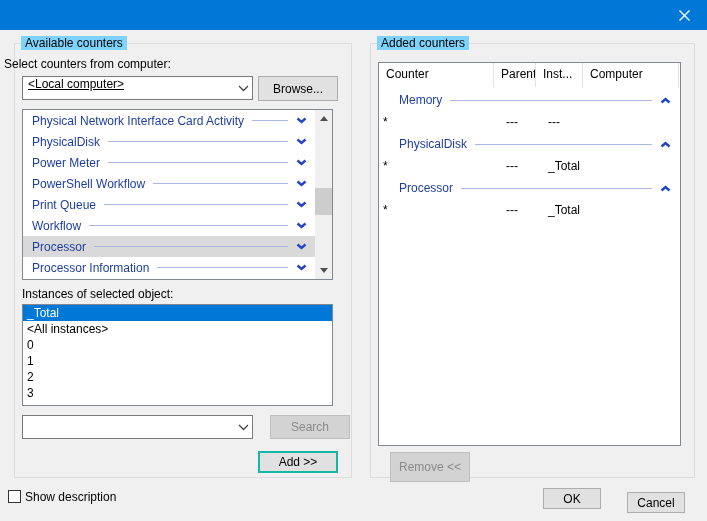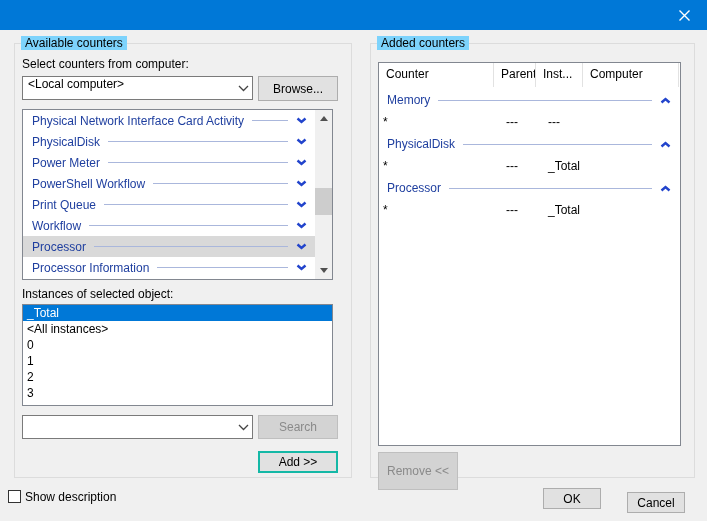--- a/index.html
+++ b/index.html
@@ -13,27 +13,27 @@
 
   
   .groupbox { position:absolute; border:1px solid #dcdcdc; }
   .gb-left  { left:14px;  top:43px; width:338px; height:435px; }
   .gb-right { left:370px; top:43px; width:325px; height:435px; }
   .gb-label { position:absolute; top:-8px; left:6px; background:#7dd3fc; padding:0 4px; white-space:nowrap; }
 
   .lbl { position:absolute; white-space:nowrap; }
 
   
-  .combo { position:absolute; background:#fff; border:1px solid #7a7a7a; display:flex; align-items:center; }
+  .combo { position:absolute; background:#fff; border:1px solid #7a7a7a; display:flex; align-items:center;text-decoration:underline; }
   .combo-text { flex:1; padding-left:5px; white-space:nowrap; overflow:hidden; border:0; outline:none; background:transparent; font:12px "Liberation Sans", sans-serif; height:100%; }
   .combo-chev { width:18px; display:flex; align-items:center; justify-content:center; color:#444; }
 
   
   .btn { position:absolute; background:#e1e1e1; border:1px solid #adadad; font:12px "Liberation Sans", sans-serif; color:#000; text-align:center; padding:0; cursor:pointer; }
-  .btn-disabled { background:#d3d3d3; border-color:#bfbfbf; color:#8a8a8a; }
+  .btn-disabled { background:#d3d3d3; border-color:#bfbfbf; color:#8a8a8a;margin-left:12px; }
   .btn-default { border:2px solid #14b8a6; }
 
   
   .list { position:absolute; background:#fff; border:1px solid #828790; }
   .counters-list { left:22px; top:109px; width:311px; height:171px; }
   .crow { height:21px; margin-right:17px; display:flex; align-items:center; padding-left:9px; padding-right:8px; cursor:default; }
   .crow.sel { background:#d9d9d9; }
   .cname { color:#1f3f9f; white-space:nowrap;text-align:center; }
   .rule { flex:1; height:1px; background:#aab7dc; margin:0 8px; min-width:6px; }
   .chev { display:flex; align-items:center; color:#2244cc; }
@@ -49,21 +49,21 @@
   
   .instances-list { left:22px; top:304px; width:311px; height:102px; }
   .irow { height:16px; line-height:16px; padding-left:4px; white-space:nowrap; cursor:default; }
   .irow.sel { background:#0078d7; color:#fff; }
 
   
   .table { position:absolute; left:378px; top:62px; width:303px; height:384px; background:#fff; border:1px solid #828790; }
   .thead, .trow { display:grid; grid-template-columns:115px 42px 47px 96px 1fr; }
   .thead { height:24px; line-height:23px; }
   .th { border-right:1px solid #e2e2e2; padding-left:7px; white-space:nowrap; overflow:hidden; cursor:default; }
-  .tgroup { height:22px; display:flex; align-items:center; padding-left:8px; padding-right:9px; margin-top:0; }
+  .tgroup { height:22px; display:flex; align-items:center; padding-left:20px; padding-right:9px; margin-top:0; }
   .gname { color:#1f3f9f; white-space:nowrap; }
   .trow { height:22px; line-height:22px; }
   .td { padding-left:4px; white-space:nowrap; }
   .td.p { padding-left:12px; }
 
   
   .checkbox { position:absolute; left:8px; top:490px; width:13px; height:13px; background:#fff; border:1px solid #333; cursor:pointer; }
 
   svg { display:block; }
 </style>
@@ -79,21 +79,21 @@
             <path d="M1.5 1.5 L11.5 11.5 M11.5 1.5 L1.5 11.5" stroke="#fff" stroke-width="1.4" fill="none"></path>
           </svg>
       </span>
     </div>
   </div>
 
   <div class="groupbox gb-left">
     <span class="gb-label">Available counters</span>
   </div>
 
-  <span class="lbl" style="left:22px; top:57px;">Select counters from computer:</span>
+  <span class="lbl" style="left:4px; top:57px;">Select counters from computer:</span>
 
   <div class="combo" style="left:22px; top:76px; width:231px; height:24px;">
     <span class="combo-text">&lt;Local computer&gt;</span>
     <span class="combo-chev">
       <svg width="11" height="7" viewBox="0 0 11 7">
           <path d="M1 1 L5.5 5.5 L10 1" stroke="#444" stroke-width="1.3" fill="none"></path>
         </svg>
     </span>
   </div>
 
@@ -261,21 +261,21 @@
         </span>
     </div>
     <div class="trow">
       <span class="td">*</span>
       <span class="td p">---</span>
       <span class="td p">_Total</span>
       <span class="td"></span>
     </div>
   </div>
 
-  <button class="btn btn-disabled" style="left:378px; top:452px; width:80px; height:38px;">Remove &lt;&lt;</button>
+  <button class="btn btn-disabled" style="left:378px; top:452px; width:80px; height:30px;">Remove &lt;&lt;</button>
 
   <div class="checkbox"></div>
   <span class="lbl" style="left:25px; top:490px;">Show description</span>
 
   <button class="btn" style="left:543px; top:488px; width:58px; height:21px;">OK</button>
   <button class="btn" style="left:627px; top:492px; width:58px; height:21px;">Cancel</button>
 
 </div>
 
 </body></html>

